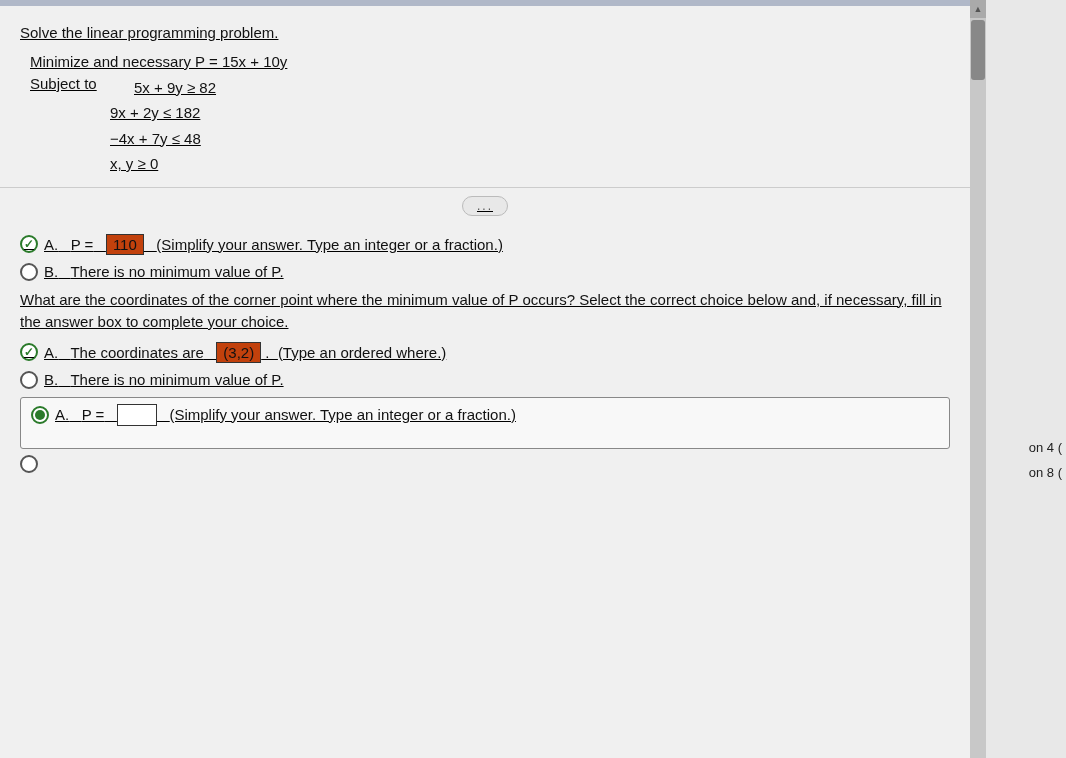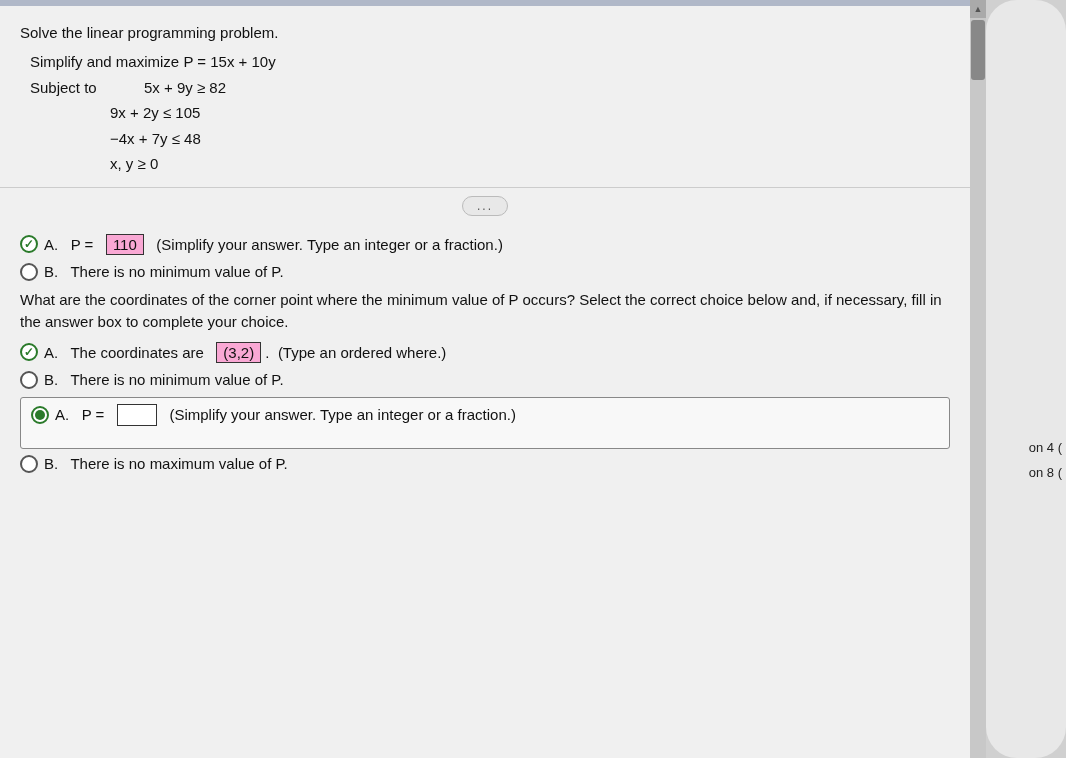--- a/index.html
+++ b/index.html
@@ -21,20 +21,21 @@
       display: flex;
       background: #d0d0d0;
     }
 
     .main-content {
       flex: 1;
       background: #f0f0f0;
       padding: 0;
       display: flex;
       flex-direction: column;
+      text-decoration: underline;
     }
 
     .top-bar {
       height: 6px;
       background: #b0b8c8;
     }
 
     .problem-section {
       background: #f0f0f0;
       padding: 18px 20px 10px 20px;
@@ -57,22 +58,22 @@
       line-height: 1.7;
       white-space: nowrap;
     }
 
     .indent {
       padding-left: 80px;
     }
 
     .subject-to-row {
       display: flex;
-      align-items: center;
-      gap: 14px;
+      align-items: flex-start;
+      gap: 4px;
     }
 
     .subject-label {
       min-width: 100px;
       font-size: 15px;
       color: #111;
     }
 
     .divider-row {
       display: flex;
@@ -148,21 +149,21 @@
 
     .answer-label {
       font-weight: normal;
       color: #111;
     }
 
     .boxed-value {
       border: 1px solid #333;
       padding: 1px 6px;
       font-size: 15px;
-      background: #f9a8d4;
+      background: #c2410c;
       display: inline-block;
       min-width: 30px;
       text-align: left;
     }
 
     .blank-box {
       border: 1px solid #333;
       padding: 1px 6px;
       font-size: 15px;
       background: white;
@@ -219,46 +220,45 @@
       width: 80px;
       background: #e8e8e8;
       display: flex;
       flex-direction: column;
       align-items: flex-end;
       padding-right: 4px;
       padding-top: 440px;
       font-size: 13px;
       color: #333;
       gap: 10px;
-      border-radius: 31px;
     }
 
     .right-label {
       writing-mode: horizontal-tb;
       font-size: 13px;
       color: #222;
     }
   </style>
 </head>
 <body>
 
 <div class="page-wrapper">
   <div class="main-content">
     <div class="top-bar"></div>
 
     <div class="problem-section">
       <div class="problem-title">Solve the linear programming problem.</div>
       <div class="problem-body">
-        <div class="problem-line">Simplify and maximize P = 15x + 10y</div>
+        <div class="problem-line">Minimize and necessary P = 15x + 10y</div>
         <div class="subject-to-row">
           <span class="subject-label">Subject to</span>
           <span class="problem-line">5x + 9y ≥ 82</span>
         </div>
         <div class="indent">
-          <div class="problem-line">9x + 2y ≤ 105</div>
+          <div class="problem-line">9x + 2y ≤ 182</div>
         </div>
         <div class="indent">
           <div class="problem-line">−4x + 7y ≤ 48</div>
         </div>
         <div class="indent">
           <div class="problem-line">x, y ≥ 0</div>
         </div>
       </div>
     </div>
 
@@ -327,25 +327,20 @@
             &nbsp;
             <span class="blank-box" contenteditable="true" style=""></span>
             &nbsp;
             <span>(Simplify your answer. Type an integer or a fraction.)</span>
           </span>
         </div>
       </div>
 
       <div class="answer-row" style="margin-top:6px;">
         <span class="radio-icon"></span>
-        <span class="answer-label">
-          <span>B.</span>
-          &nbsp;
-          <span>There is no maximum value of P.</span>
-        </span>
       </div>
 
     </div>
   </div>
 
   <div class="scrollbar-track">
     <div class="scrollbar-thumb-up">▲</div>
     <div class="scrollbar-thumb"></div>
   </div>
 

